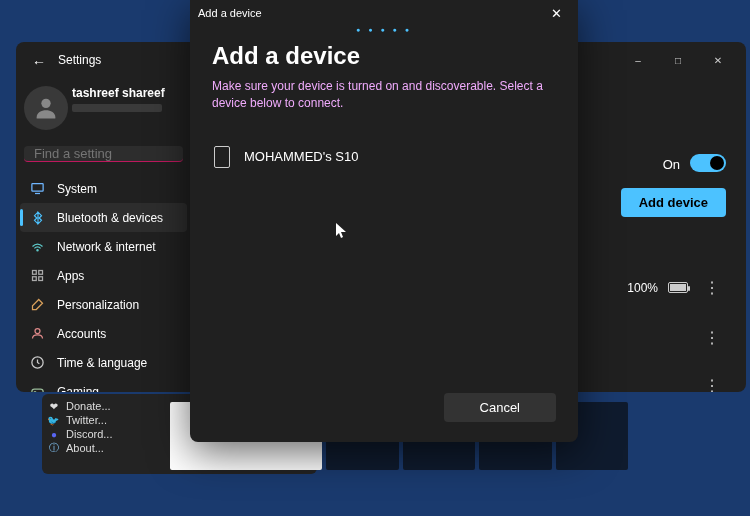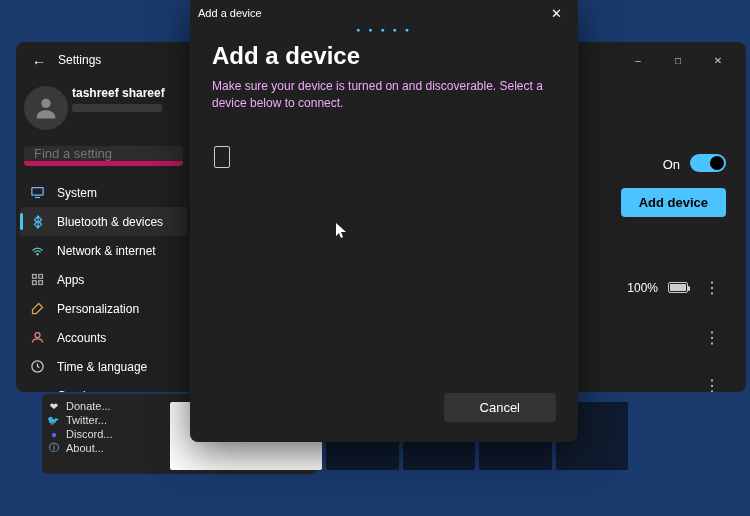--- a/index.html
+++ b/index.html
@@ -18,21 +18,21 @@
 .win-btn { width: 40px; height: 30px; display: flex; align-items: center; justify-content: center; color: #ccc; font-size: 10px; cursor: pointer; }
 
 .settings-body { display: flex; flex: 1; overflow: hidden; }
 .settings-left { width: 175px; display: flex; flex-direction: column; padding: 0 4px; }
 .user-block { display: flex; align-items: flex-start; gap: 4px; padding: 8px 4px 16px 4px; }
 .avatar { width: 44px; height: 44px; border-radius: 50%; background: #393939; display: flex; align-items: center; justify-content: center; }
 .avatar svg { width: 28px; height: 28px; fill: #888; }
 .user-name { color: #fff; font-size: 12px; font-weight: 600; }
 .user-sub { background: #3a3a3a; height: 8px; width: 90px; border-radius: 2px; margin-top: 4px; }
 
-.search-box { margin: 0 4px 12px 4px; background: #2d2d2d; border-radius: 4px; height: 30px; display: flex; align-items: center; padding: 0 10px; border-bottom: 5px solid #be185d; }
+.search-box { margin: 0 4px 12px 4px; background: #2d2d2d; border-radius: 4px; height: 30px; display: flex; align-items: center; padding: 0 10px; border-bottom: 1px solid #be185d; }
 .search-box input { background: transparent; border: none; outline: none; color: #ccc; font-size: 13px; width: 100%; }
 
 .nav { display: flex; flex-direction: column; gap: 0; }
 .nav-item { display: flex; align-items: center; gap: 12px; padding: 7px 10px; border-radius: 4px; cursor: pointer; color: #fff; font-size: 12px; }
 .nav-item.active { background: #2d2d2d; position: relative; }
 .nav-item.active::before { content: ""; position: absolute; left: 0; top: 6px; bottom: 6px; width: 3px; background: #4cc2ff; border-radius: 2px; }
 .nav-icon { width: 15px; height: 15px; display: flex; align-items: center; justify-content: center; }
 
 .settings-right { flex: 1; padding: 12px 20px; position: relative; }
 .bt-toggle-row { position: absolute; right: 20px; top: 60px; display: flex; align-items: flex-end; gap: 10px; margin-top: 16px; }
@@ -240,20 +240,21 @@
   <div class="modal-titlebar">
     <span class="modal-title-small">Add a device</span>
     <span class="modal-close">✕</span>
   </div>
   <div class="modal-dots">● ● ● ● ●</div>
   <div class="modal-content">
     <div class="modal-heading">Add a device</div>
     <div class="modal-sub">Make sure your device is turned on and discoverable. Select a device below to connect.</div>
     <div class="device-item">
       <div class="phone-icon"></div>
+      <div class="device-name">MOHAMMED's S10</div>
     </div>
   </div>
   <div class="modal-footer">
     <button class="cancel-btn">Cancel</button>
   </div>
 </div>
 
 <div class="cursor">
   <svg viewBox="0 0 12 16">
       <path d="M0 0l0 13 3-3 2 5 2-1-2-5 5 0z"></path>

